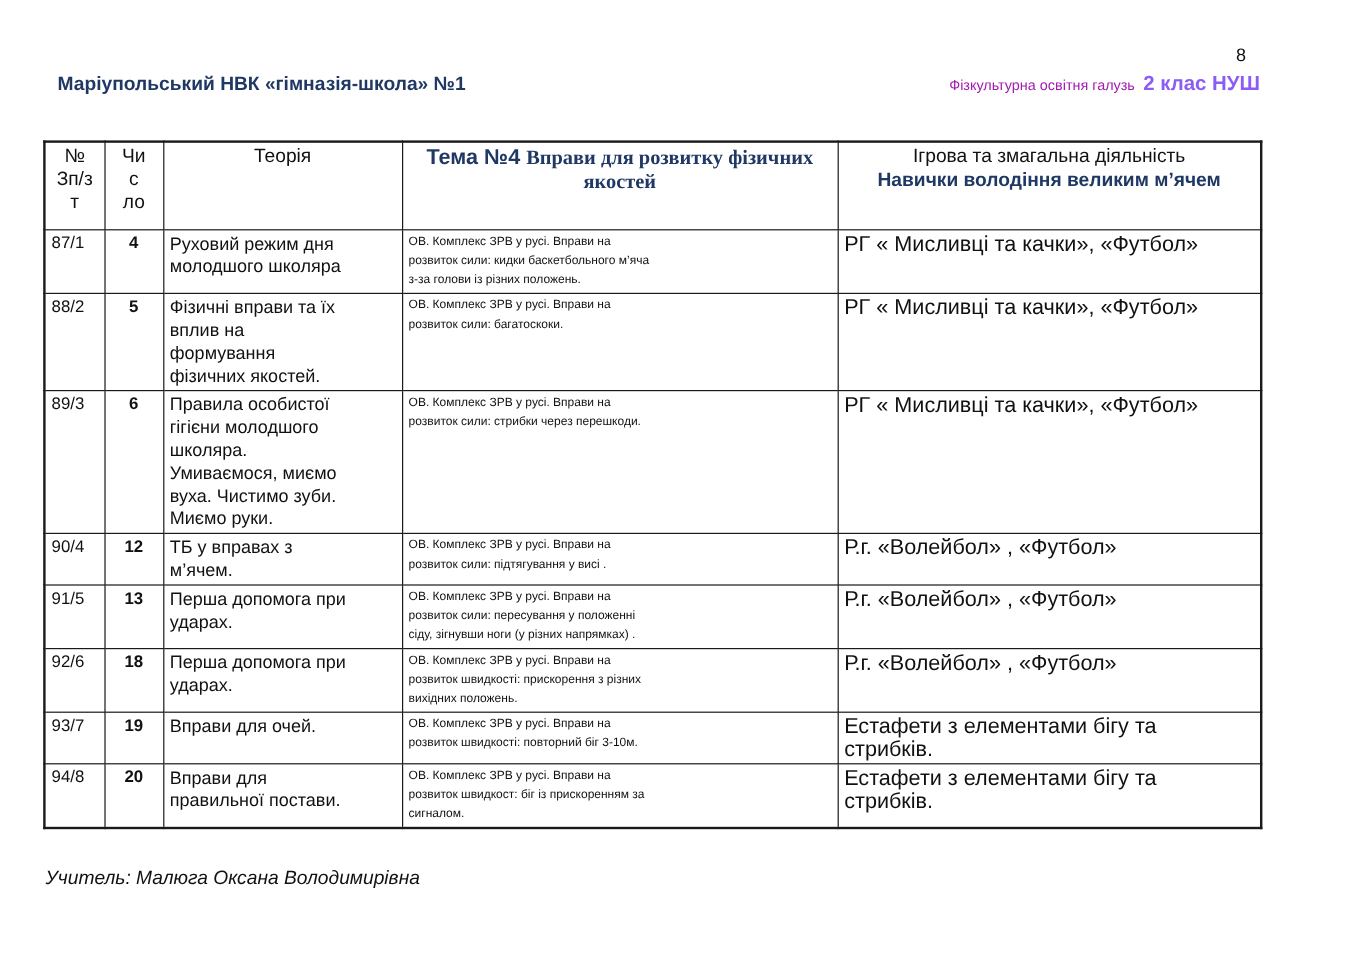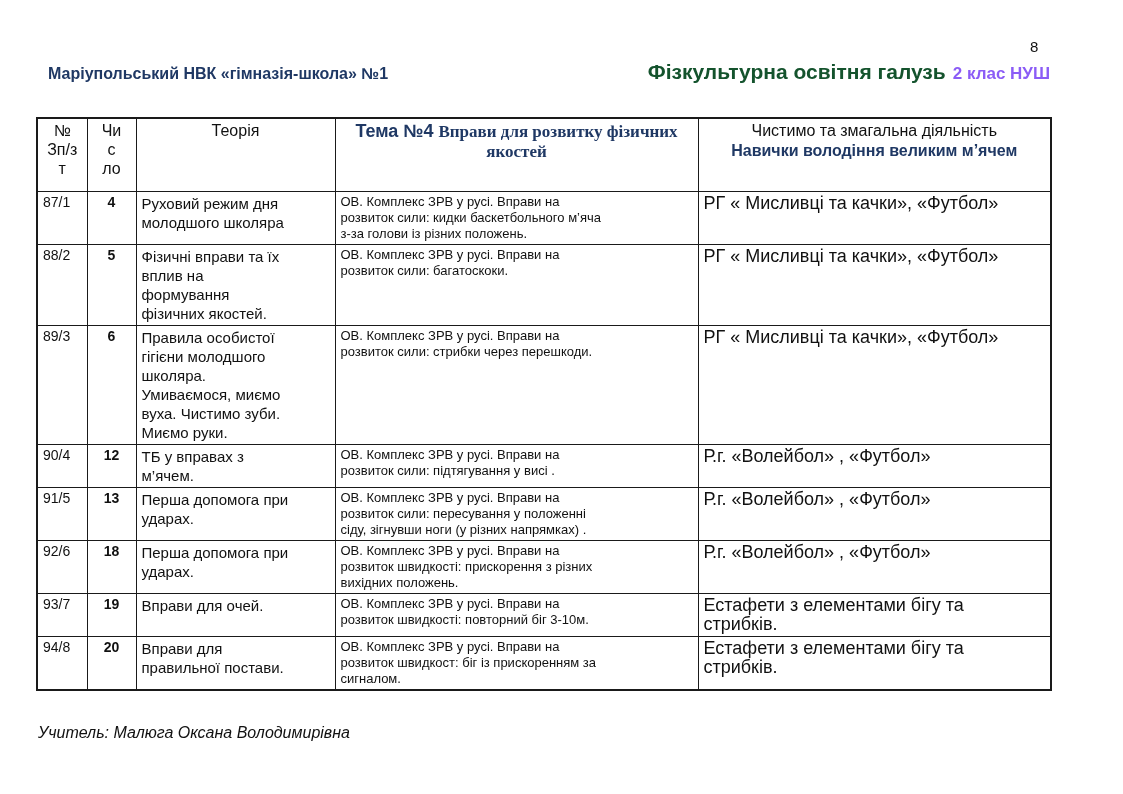--- a/index.html
+++ b/index.html
@@ -8,21 +8,21 @@
     font-family:"Liberation Sans", sans-serif; color:#111111; overflow:hidden;
   }
   .page-number {
     position:absolute; top:38px; left:1030px; font-size:15px; color:#111;
   }
   .doc-header {
     position:absolute; top:60px; left:48px; width:1002px;
     display:flex; justify-content:space-between; align-items:baseline;gap:48px;
   }
   .school-title { font-weight:bold; font-size:16px; color:#1f3864; }
-  .subject-title { font-weight:bold; font-size:21px; color:#14532d; }
+  .subject-title { font-weight:normal; font-size:12px; color:#a21caf; }
   .class-title { font-weight:bold; font-size:17px; color:#8b5cf6; margin-left:7px; }
 
   table.plan {
     position:absolute; left:36px; top:117px; width:1014px;
     border-collapse:collapse; table-layout:fixed;
     border:2px solid #1a1a1a;
   }
   table.plan th, table.plan td {
     border:1px solid #1a1a1a; vertical-align:top; padding:2px 5px;
     overflow:hidden;
@@ -32,21 +32,21 @@
   .th-theme { text-align:center; padding-top:4px; }
   .theme-bold { font-weight:bold; font-size:18px; color:#1f3864; font-family:"Liberation Sans", sans-serif; }
   .theme-serif { font-weight:bold; font-size:17px; color:#1f3864; font-family:"Liberation Serif", serif; }
   .th-game { text-align:center; padding-top:2px; }
   .game-line1 { font-size:16px; color:#111; line-height:20px; }
   .game-line2 { font-weight:bold; font-size:16px; color:#1f3864; line-height:20px; }
 
   .cell-num   { font-size:14px; padding-left:3px; }
   .cell-hours { font-size:14px; font-weight:bold; text-align:center; }
   .cell-theory{ font-size:15px; line-height:19px; white-space:pre-line; }
-  .cell-main  { font-size:13px; line-height:16px; white-space:pre-line; }
+  .cell-main  { font-size:10px; line-height:16px; white-space:pre-line; }
   .cell-game  { font-size:18px; line-height:19px; white-space:pre-line; }
 
   .doc-footer {
     position:absolute; left:38px; top:724px;
     font-style:italic; font-size:16px; color:#111;
   }
 </style>
 </head>
 <body>
 
@@ -72,21 +72,21 @@
       <th class="th-plain">№
 Зп/з
 т</th>
       <th class="th-plain">Чи
 с
 ло</th>
       <th class="th-plain">Теорія</th>
       <th class="th-theme"><span class="theme-bold">Тема №4 </span><span class="theme-serif">Вправи для розвитку
 фізичних якостей</span></th>
       <th class="th-game">
-        <div class="game-line1">Чистимо та змагальна діяльність</div>
+        <div class="game-line1">Ігрова та змагальна діяльність</div>
         <div class="game-line2">Навички володіння великим м’ячем</div>
       </th>
     </tr>
   </thead>
   <tbody>
     <tr style="height:50px">
       <td class="cell-num">87/1</td>
       <td class="cell-hours">4</td>
       <td class="cell-theory">Руховий режим дня
 молодшого школяра</td>

